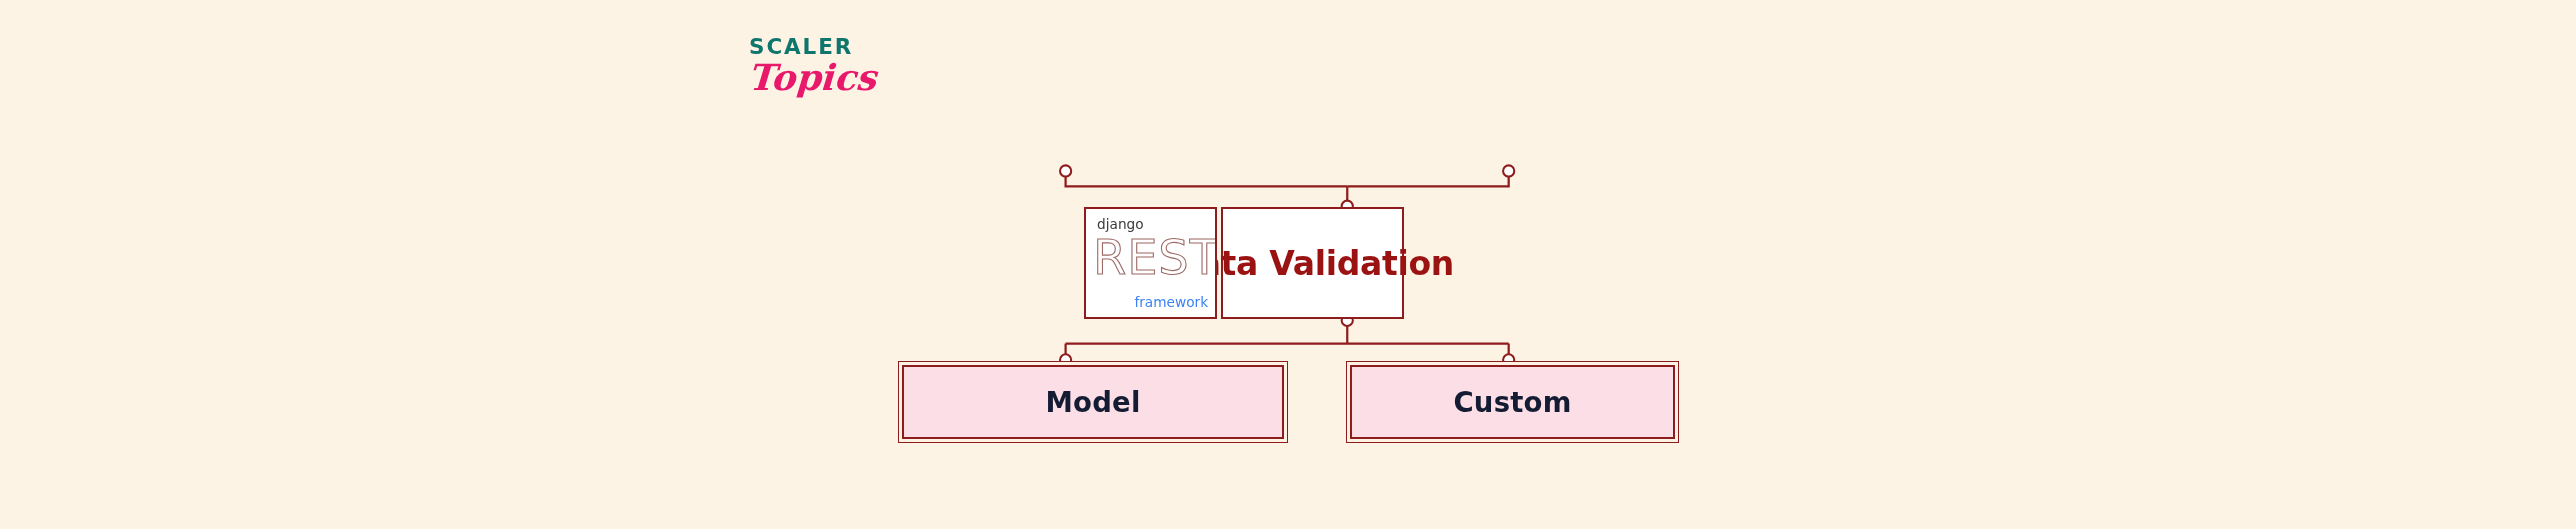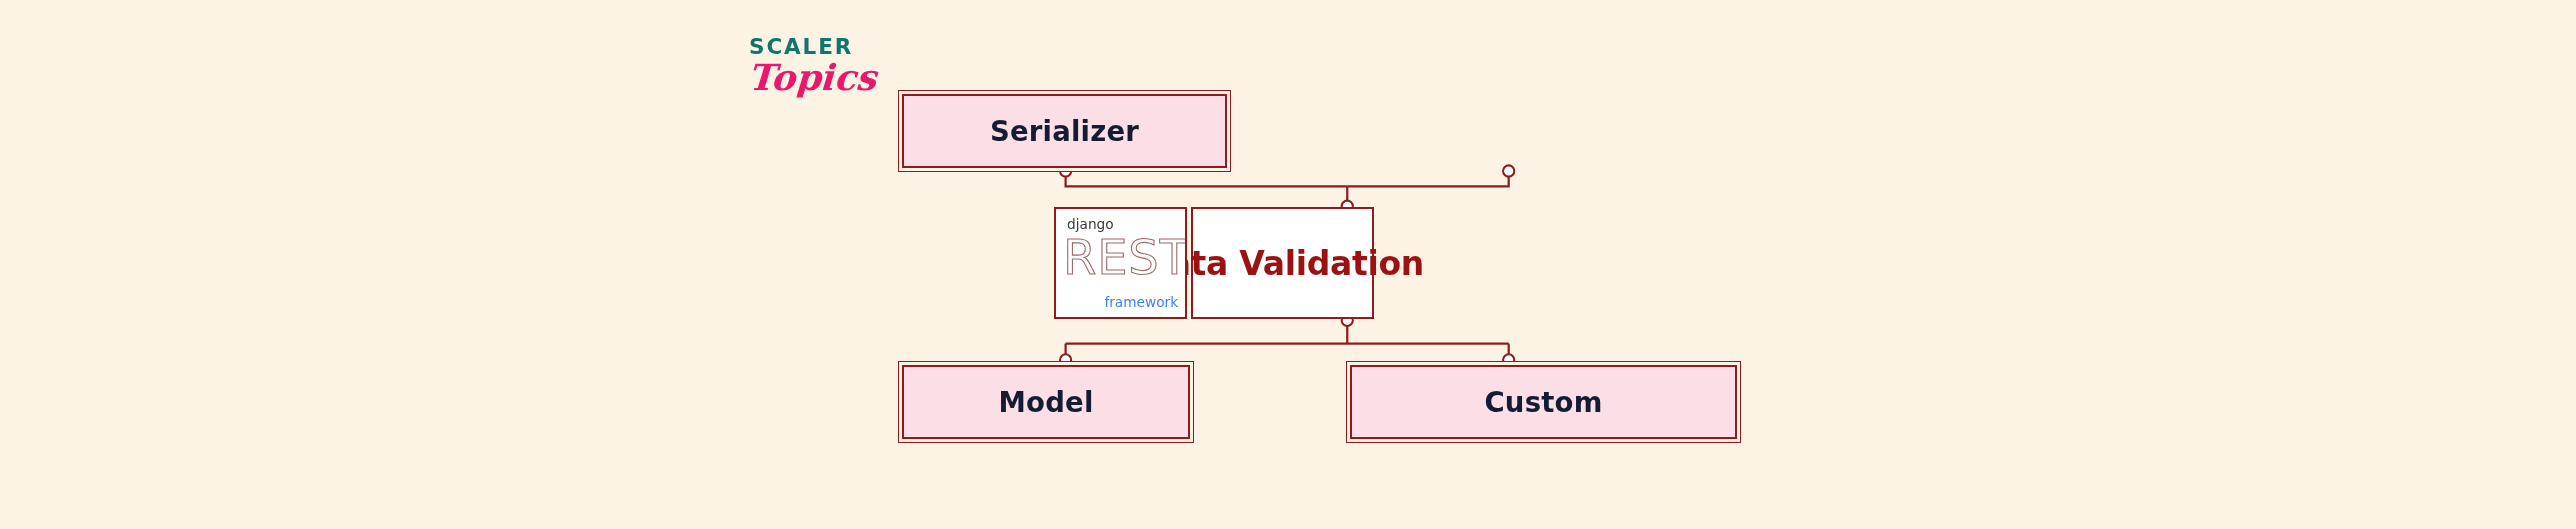--- a/index.html
+++ b/index.html
@@ -86,20 +86,21 @@
     align-items: stretch;
   }
   #drf-logo-box {
     box-sizing: border-box;
     width: 133px;
     height: 112px;
     border: 2.6px solid #8E1C1C;
     background: #FFFFFF;
     position: relative;
     overflow: hidden;
+    margin-left: 30px;
   }
   #drf-django {
     position: absolute;
     left: 11px;
     top: 9.4px;
     font-family: "DejaVu Sans", sans-serif;
     font-size: 13.7px;
     color: #3A3A3A;
     line-height: 1;
   }
@@ -190,44 +191,39 @@
     <path class="conn-line" d="M 1569 372 L 1569 400"></path>
     <path class="conn-line" d="M 1241 400 L 1757 400"></path>
     <path class="conn-line" d="M 1241 400 L 1241 418"></path>
     <path class="conn-line" d="M 1757 400 L 1757 418"></path>
 
     <circle class="conn-dot" cx="1569" cy="373" r="6.5"></circle>
     <circle class="conn-dot" cx="1241" cy="419" r="6.5"></circle>
     <circle class="conn-dot" cx="1757" cy="419" r="6.5"></circle>
   </svg>
 
-  <div class="node" style="left:898px; top:90px; width:333px; height:82px;">
-    <div class="node-inner">
-      <span class="node-label">Serializer</span>
-    </div>
-  </div>
 
 
   <div id="center-band">
     <div id="drf-logo-box">
       <span id="drf-django">django</span>
       <span id="drf-rest">REST</span>
       <span id="drf-framework">framework</span>
     </div>
     <div id="center-node">
       <span id="center-node-label">Data Validation</span>
     </div>
   </div>
 
-  <div class="node" style="left:898px; top:361px; width:296px; height:82px;">
+  <div class="node" style="left:898px; top:361px; width:390px; height:82px;">
     <div class="node-inner">
       <span class="node-label">Model</span>
     </div>
   </div>
 
-  <div class="node" style="left:1346px; top:361px; width:395px; height:82px;">
+  <div class="node" style="left:1346px; top:361px; width:333px; height:82px;">
     <div class="node-inner">
       <span class="node-label">Custom</span>
     </div>
   </div>
 
 </div>
 
 
 </body></html>

